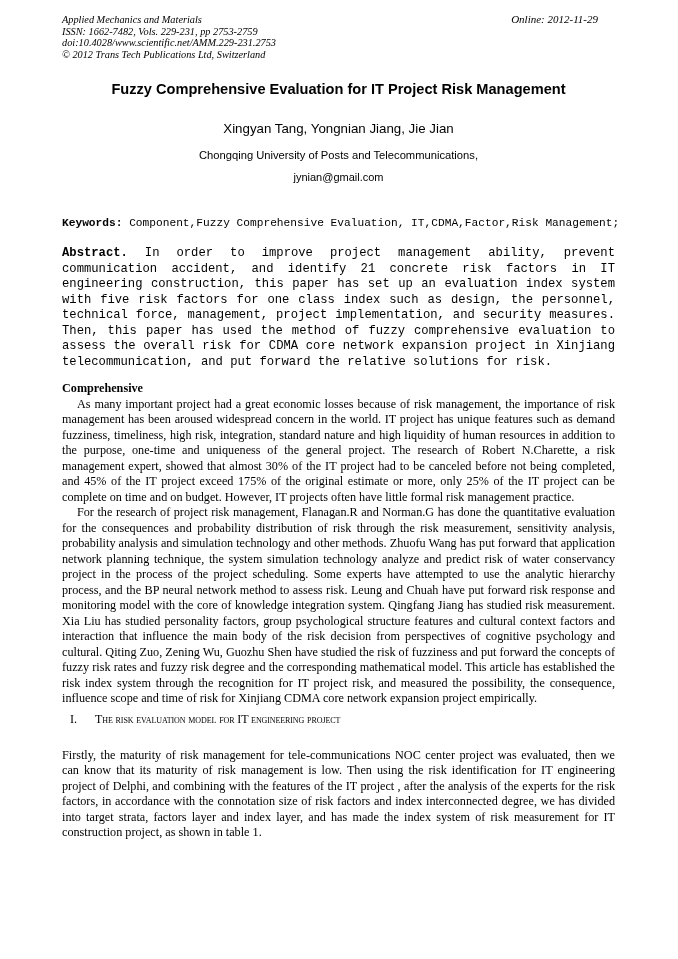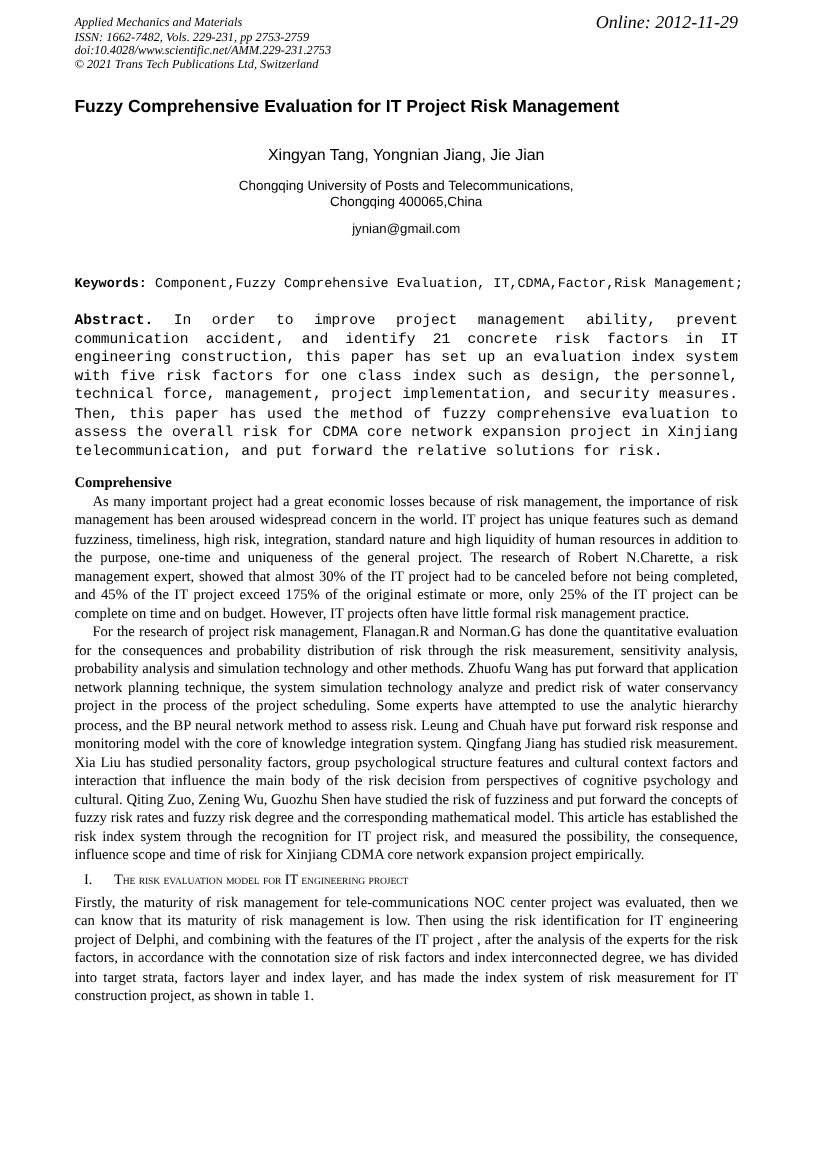--- a/index.html
+++ b/index.html
@@ -1,55 +1,54 @@
 <!DOCTYPE html>
 <html><head>
 <meta charset="utf-8">
 <style>
   html, body { margin: 0; padding: 0; background: #ffffff; }
   body { width: 678px; height: 959px; position: relative; overflow: hidden; color: #000; }
   .page { position: absolute; left: 62px; top: 14px; width: 553px; }
   .header { position: relative; height: 52px; }
   .meta { font-family: "Liberation Serif", serif; font-style: italic; font-size: 10.3px; line-height: 11.6px; }
-  .online { position: absolute; right: 0; top: 0; font-family: "Liberation Serif", serif; font-style: italic; font-size: 15px; line-height: 11.6px; }
-  .title { font-family: "Liberation Sans", sans-serif; font-weight: bold; font-size: 14.6px; margin-top: 14px; line-height: 18px; }
+  .online { position: absolute; right: 17px; top: 0; font-family: "Liberation Serif", serif; font-style: italic; font-size: 11px; line-height: 11.6px; }
+  .title { font-family: "Liberation Sans", sans-serif; font-weight: bold; font-size: 14.6px; text-align: center; margin-top: 14px; line-height: 18px; }
   .authors { font-family: "Liberation Sans", sans-serif; font-size: 13.3px; text-align: center; margin-top: 23px; line-height: 16px; }
   .affil { font-family: "Liberation Sans", sans-serif; font-size: 11.2px; text-align: center; margin-top: 11px; line-height: 14px; }
   .email { font-family: "Liberation Sans", sans-serif; font-size: 11px; text-align: center; margin-top: 8px; line-height: 14px; }
   .keywords { font-family: Liberation Mono, monospace; font-size: 11.2px; margin-top: 32px; line-height: 14px; white-space: nowrap; }
   .keywords b { font-weight: bold; }
   p { margin: 0; }
   .body-text { font-family: "Liberation Serif", serif; font-size: 12.2px; line-height: 15.5px; text-align: justify; }
   .abstract { margin-top: 16px; font-family: Liberation Mono, monospace; }
   .heading { font-family: "Liberation Serif", serif; font-weight: bold; font-size: 12.2px; line-height: 15.5px; margin-top: 11px; }
   .indent { text-indent: 15px; }
   .section-heading { font-family: "Liberation Serif", serif; font-weight: normal; font-size: 10.5px; margin-top: 4px; line-height: 16px; }
   .section-heading .num { font-size: 12.2px; display: inline-block; width: 25px; padding-left: 8px; }
   .section-heading .sc { font-variant: small-caps; font-size: 12px; letter-spacing: -0.1px; }
-  .sec-body { margin-top: 2px; }
+  .sec-body { margin-top: 20px; }
 </style>
 </head>
 <body>
 
 <div class="page">
 
   <div class="header">
     <div class="meta">Applied Mechanics and Materials</div>
     <div class="meta">ISSN: 1662-7482, Vols. 229-231, pp 2753-2759</div>
     <div class="meta">doi:10.4028/www.scientific.net/AMM.229-231.2753</div>
-    <div class="meta">© 2021 Trans Tech Publications Ltd, Switzerland</div>
+    <div class="meta">© 2012 Trans Tech Publications Ltd, Switzerland</div>
     <div class="online">Online: 2012-11-29</div>
   </div>
 
   <div class="title">Fuzzy Comprehensive Evaluation for IT Project Risk Management</div>
   <div class="authors">Xingyan Tang, Yongnian Jiang, Jie Jian</div>
 
   <div class="affil">
     <div>Chongqing University of Posts and Telecommunications,</div>
-    <div>Chongqing 400065,China</div>
   </div>
 
   <div class="email">jynian@gmail.com</div>
 
   <div class="keywords"><b>Keywords:</b><span> Component,Fuzzy Comprehensive Evaluation, IT,CDMA,Factor,Risk Management;</span></div>
 
   <p class="body-text abstract"><b>Abstract.</b><span> In order to improve project management ability, prevent communication accident, and identify 21 concrete risk factors in IT engineering construction, this paper has set up an evaluation index system with five risk factors for one class index such as design, the personnel, technical force, management, project implementation, and security measures. Then, this paper has used the method of fuzzy comprehensive evaluation to assess the overall risk for CDMA core network expansion project in Xinjiang telecommunication, and put forward the relative solutions for risk.</span></p>
 
   <div class="heading">Comprehensive</div>
   <p class="body-text indent">As many important project had a great economic losses because of risk management, the importance of risk management has been aroused widespread concern in the world. IT project has unique features such as demand fuzziness, timeliness, high risk, integration, standard nature and high liquidity of human resources in addition to the purpose, one-time and uniqueness of the general project. The research of Robert N.Charette, a risk management expert, showed that almost 30% of the IT project had to be canceled before not being completed, and 45% of the IT project exceed 175% of the original estimate or more, only 25% of the IT project can be complete on time and on budget. However, IT projects often have little formal risk management practice.</p>

